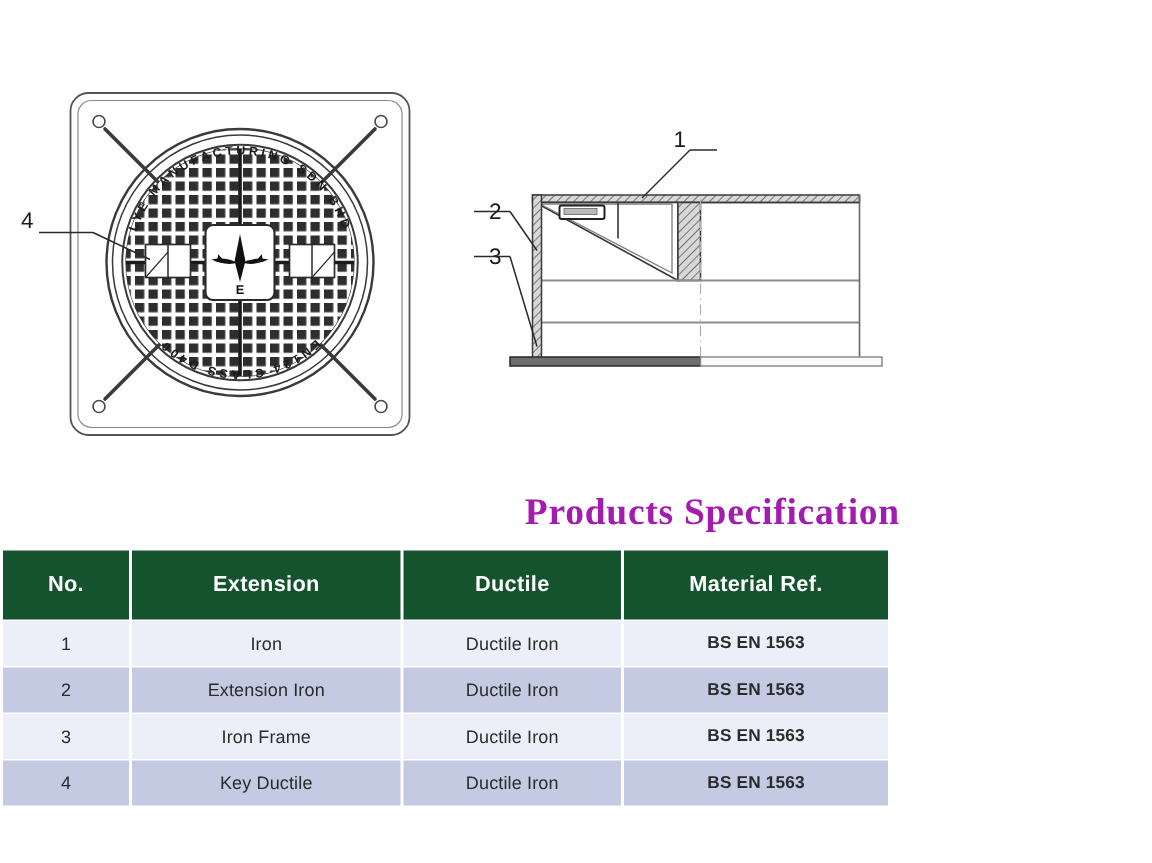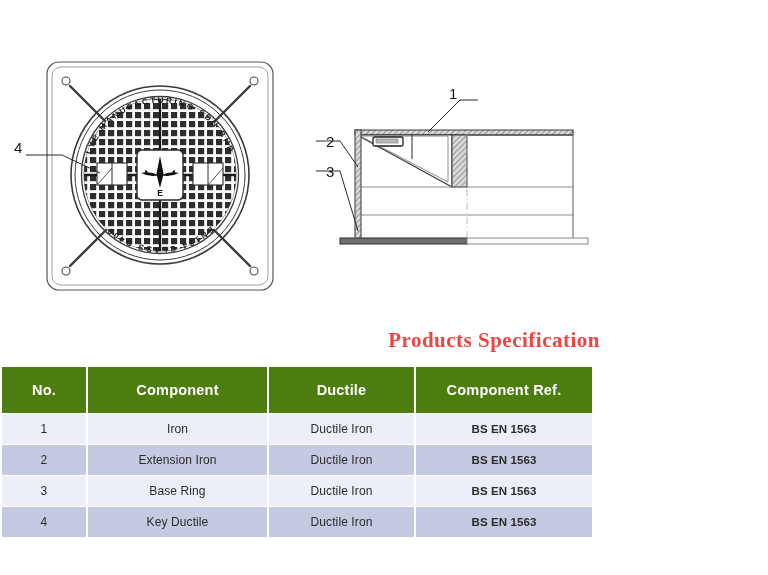--- a/index.html
+++ b/index.html
@@ -29,42 +29,42 @@
   #callout-2{left:326px;top:134px;}
   #callout-3{left:326px;top:164px;}
 
   
   #spec-title{
     position:absolute;
     left:0;top:328px;width:600px;
     text-align:right;
     font-family:"Liberation Serif", serif;
     font-weight:bold;
-    font-size:21px;
+    font-size:25px;
     letter-spacing:.5px;
-    color:#ef4444;
+    color:#a21caf;
     white-space:nowrap;
   }
 
   
   #spec-table{
     position:absolute;
     left:0;top:366px;
     width:586px;
     border-collapse:separate;
     border-spacing:2px 1px;
     table-layout:fixed;
   }
   #spec-table col.c-no{width:84px;}
   #spec-table col.c-comp{width:179px;}
   #spec-table col.c-mat{width:145px;}
   #spec-table col.c-std{width:176px;}
 
   #spec-table th{
-    background:#4d7c0f;
+    background:#14532d;
     color:#ffffff;
     font-size:14.5px;
     font-weight:bold;
     height:46px;
     letter-spacing:.2px;
     padding:0;
     text-align:center;
   }
   #spec-table td{
     height:30px;
@@ -232,41 +232,41 @@
   <table id="spec-table">
     <colgroup>
       <col class="c-no">
         <col class="c-comp">
         <col class="c-mat">
         <col class="c-std">
     </colgroup>
     <thead>
       <tr>
         <th>No.</th>
-        <th>Component</th>
+        <th>Extension</th>
         <th>Ductile</th>
-        <th>Component Ref.</th>
+        <th>Material Ref.</th>
       </tr>
     </thead>
     <tbody>
       <tr class="row-odd">
         <td>1</td>
         <td>Iron</td>
         <td>Ductile Iron</td>
         <td class="cell-std">BS EN 1563</td>
       </tr>
       <tr class="row-even">
         <td>2</td>
         <td>Extension Iron</td>
         <td>Ductile Iron</td>
         <td class="cell-std">BS EN 1563</td>
       </tr>
       <tr class="row-odd">
         <td>3</td>
-        <td>Base Ring</td>
+        <td>Iron Frame</td>
         <td>Ductile Iron</td>
         <td class="cell-std">BS EN 1563</td>
       </tr>
       <tr class="row-even">
         <td>4</td>
         <td>Key Ductile</td>
         <td>Ductile Iron</td>
         <td class="cell-std">BS EN 1563</td>
       </tr>
     </tbody>

